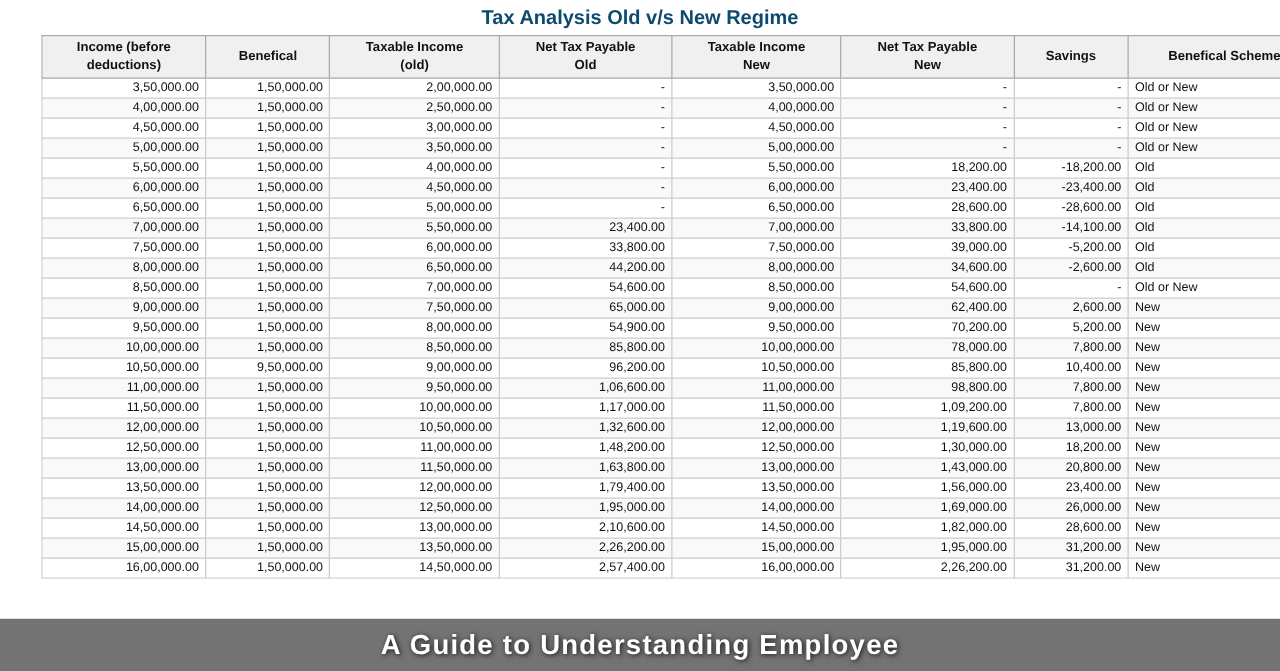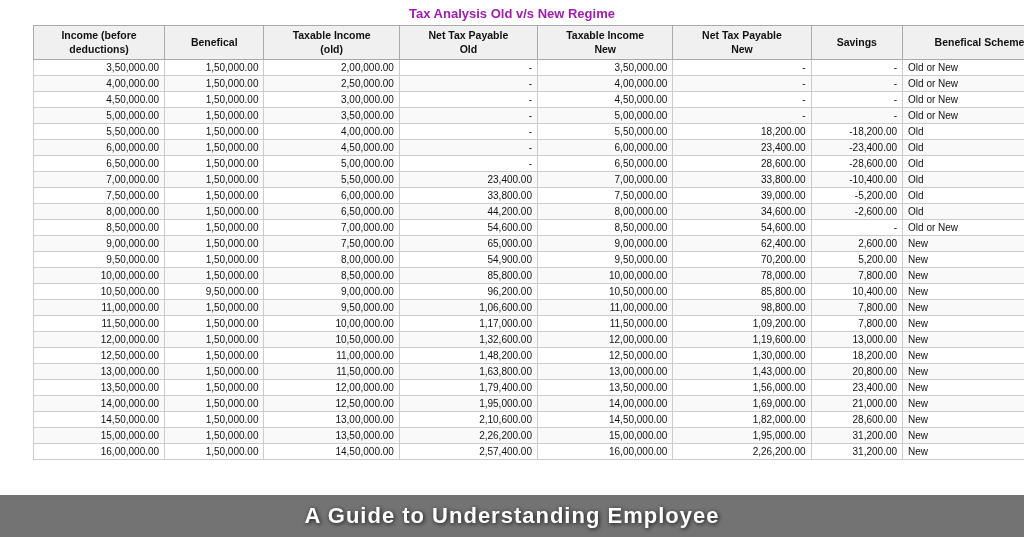--- a/index.html
+++ b/index.html
@@ -7,24 +7,24 @@
       font-family: Arial, sans-serif;
       background: #fff;
       width: 1024px;
       height: 537px;
       overflow: hidden;
       position: relative;
     }
 
     .page-title {
       text-align: center;
-      font-size: 13px;
+      font-size: 16px;
       font-weight: bold;
       padding: 6px 0 4px 0;
-      color: #a21caf;
+      color: #0c4a6e;
       background: #fff;
     }
 
     .table-wrapper {
       overflow: hidden;
       width: 100%;
       margin-left: 33px;
     }
 
     table {
@@ -192,21 +192,21 @@
           <td>-28,600.00</td>
           <td class="scheme">Old</td>
         </tr>
         <tr>
           <td>7,00,000.00</td>
           <td>1,50,000.00</td>
           <td>5,50,000.00</td>
           <td>23,400.00</td>
           <td>7,00,000.00</td>
           <td>33,800.00</td>
-          <td>-10,400.00</td>
+          <td>-14,100.00</td>
           <td class="scheme">Old</td>
         </tr>
         <tr>
           <td>7,50,000.00</td>
           <td>1,50,000.00</td>
           <td>6,00,000.00</td>
           <td>33,800.00</td>
           <td>7,50,000.00</td>
           <td>39,000.00</td>
           <td>-5,200.00</td>
@@ -332,21 +332,21 @@
           <td>23,400.00</td>
           <td class="scheme">New</td>
         </tr>
         <tr>
           <td>14,00,000.00</td>
           <td>1,50,000.00</td>
           <td>12,50,000.00</td>
           <td>1,95,000.00</td>
           <td>14,00,000.00</td>
           <td>1,69,000.00</td>
-          <td>21,000.00</td>
+          <td>26,000.00</td>
           <td class="scheme">New</td>
         </tr>
         <tr>
           <td>14,50,000.00</td>
           <td>1,50,000.00</td>
           <td>13,00,000.00</td>
           <td>2,10,600.00</td>
           <td>14,50,000.00</td>
           <td>1,82,000.00</td>
           <td>28,600.00</td>

